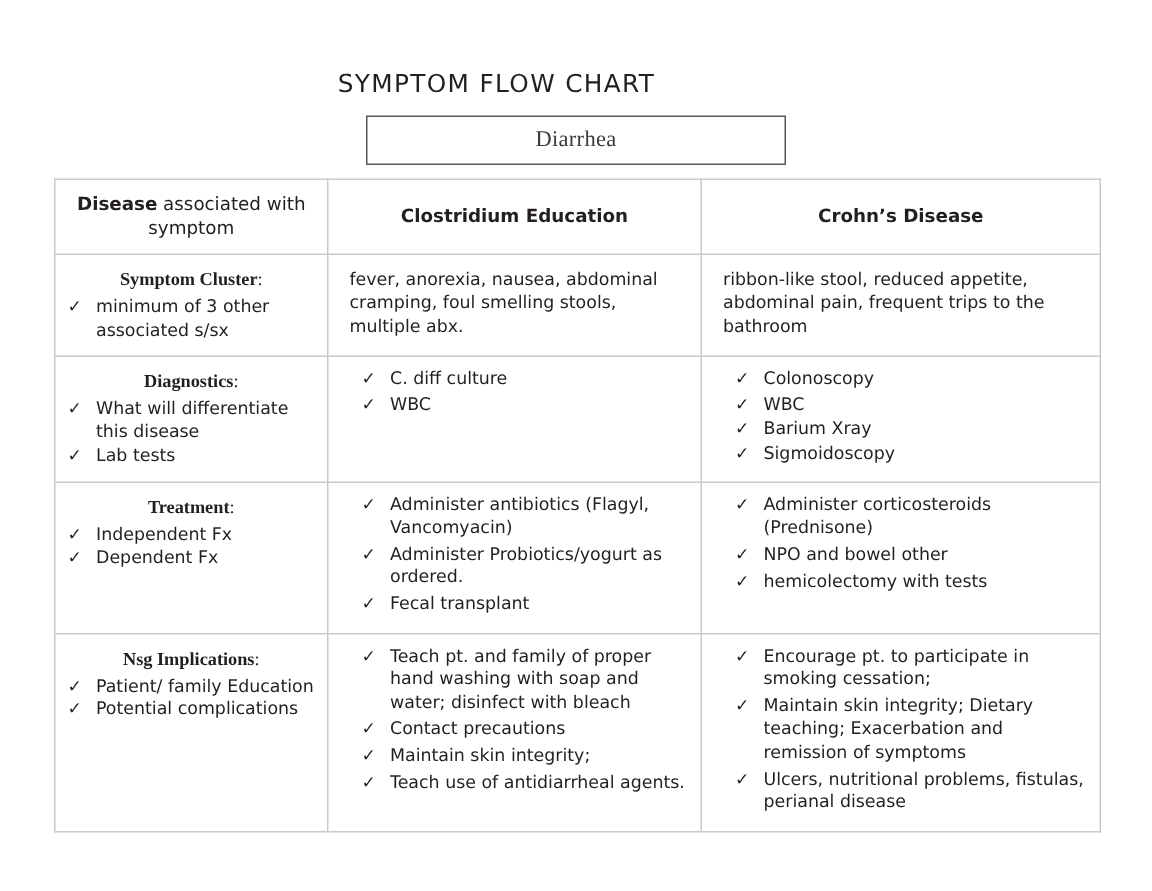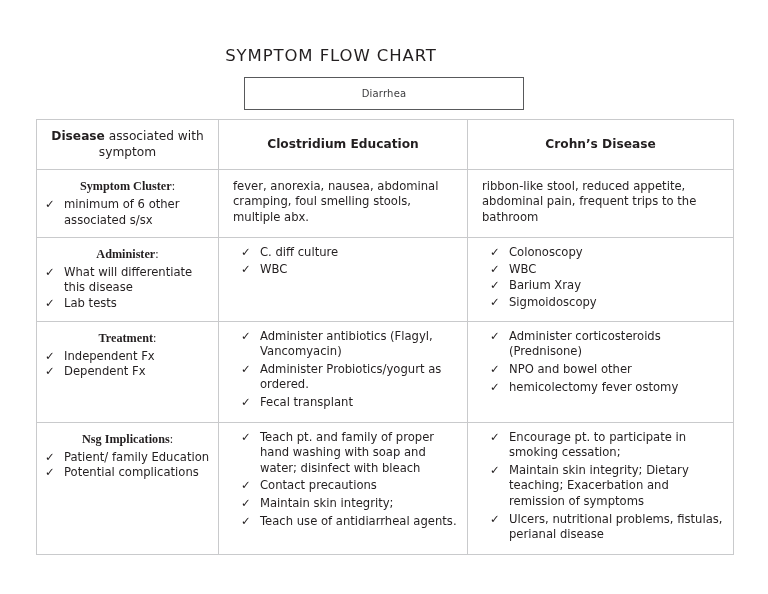--- a/index.html
+++ b/index.html
@@ -34,23 +34,24 @@
     top: 77px;
     width: 280px;
     height: 33px;
     border: 1px solid #58595b;
     box-sizing: border-box;
     display: flex;
     align-items: center;
     justify-content: center;
   }
   .symptom-box .symptom-label {
-    font-size: 10px;
+    font-size: 15px;
     color: #3b3b3d;
     letter-spacing: 0.2px;
+    font-family: Liberation Serif, serif;
   }
 
   .chart-table {
     position: absolute;
     left: 36px;
     top: 119px;
     width: 697px;
     border-collapse: collapse;
     table-layout: fixed;
   }
@@ -133,33 +134,33 @@
       </td>
       <td>Clostridium Education</td>
       <td>Crohn’s Disease</td>
     </tr>
   </tbody>
   <tbody id="rows-body">
       <tr>
         <td>
           <div class="cat-title"><span>Symptom Cluster</span><span class="colon">:</span></div>
           <ul class="checks tight">
-            <li><span class="tick">✓</span><span>minimum of 6 other associated s/sx</span></li>
+            <li><span class="tick">✓</span><span>minimum of 3 other associated s/sx</span></li>
           </ul>
         </td>
         <td>
           <div class="centered-text">fever, anorexia, nausea, abdominal cramping, foul smelling stools, multiple abx.</div>
         </td>
         <td>
           <div class="centered-text">ribbon-like stool, reduced appetite, abdominal pain, frequent trips to the bathroom</div>
         </td>
       </tr>
       <tr>
         <td>
-          <div class="cat-title"><span>Administer</span><span class="colon">:</span></div>
+          <div class="cat-title"><span>Diagnostics</span><span class="colon">:</span></div>
           <ul class="checks tight">
             <li><span class="tick">✓</span><span>What will differentiate this disease</span></li>
             <li><span class="tick">✓</span><span>Lab tests</span></li>
           </ul>
         </td>
         <td>
           <ul class="checks indent">
             <li><span class="tick">✓</span><span>C. diff culture</span></li>
             <li><span class="tick">✓</span><span>WBC</span></li>
           </ul>
@@ -185,21 +186,21 @@
           <ul class="checks loose indent">
             <li><span class="tick">✓</span><span>Administer antibiotics (Flagyl, Vancomyacin)</span></li>
             <li><span class="tick">✓</span><span>Administer Probiotics/yogurt as ordered.</span></li>
             <li><span class="tick">✓</span><span>Fecal transplant</span></li>
           </ul>
         </td>
         <td>
           <ul class="checks loose indent">
             <li><span class="tick">✓</span><span>Administer corticosteroids (Prednisone)</span></li>
             <li><span class="tick">✓</span><span>NPO and bowel other</span></li>
-            <li><span class="tick">✓</span><span>hemicolectomy fever ostomy</span></li>
+            <li><span class="tick">✓</span><span>hemicolectomy with tests</span></li>
           </ul>
         </td>
       </tr>
       <tr>
         <td>
           <div class="cat-title"><span>Nsg Implications</span><span class="colon">:</span></div>
           <ul class="checks tight">
             <li><span class="tick">✓</span><span>Patient/ family Education</span></li>
             <li><span class="tick">✓</span><span>Potential complications</span></li>
           </ul>

